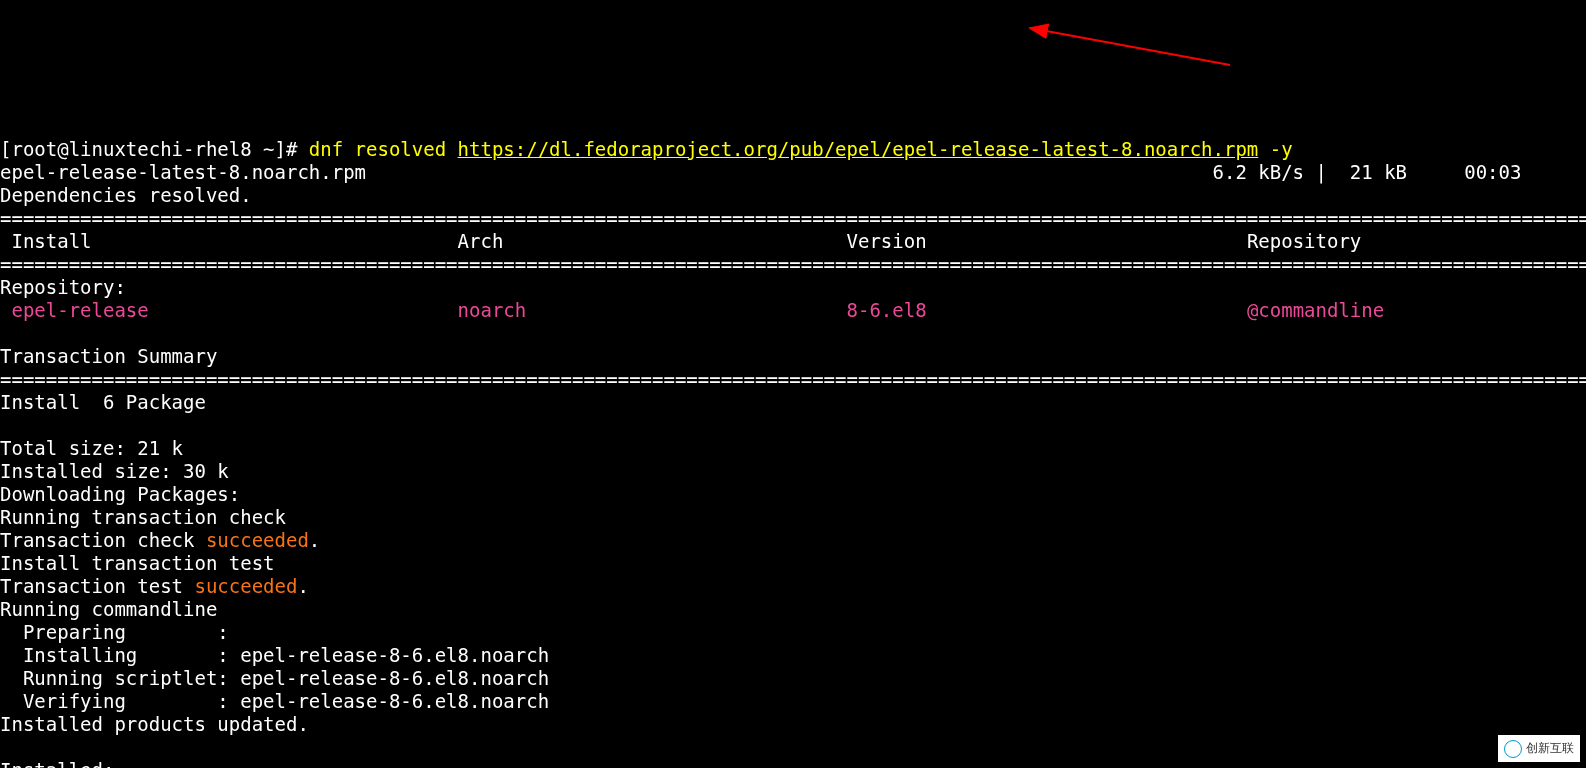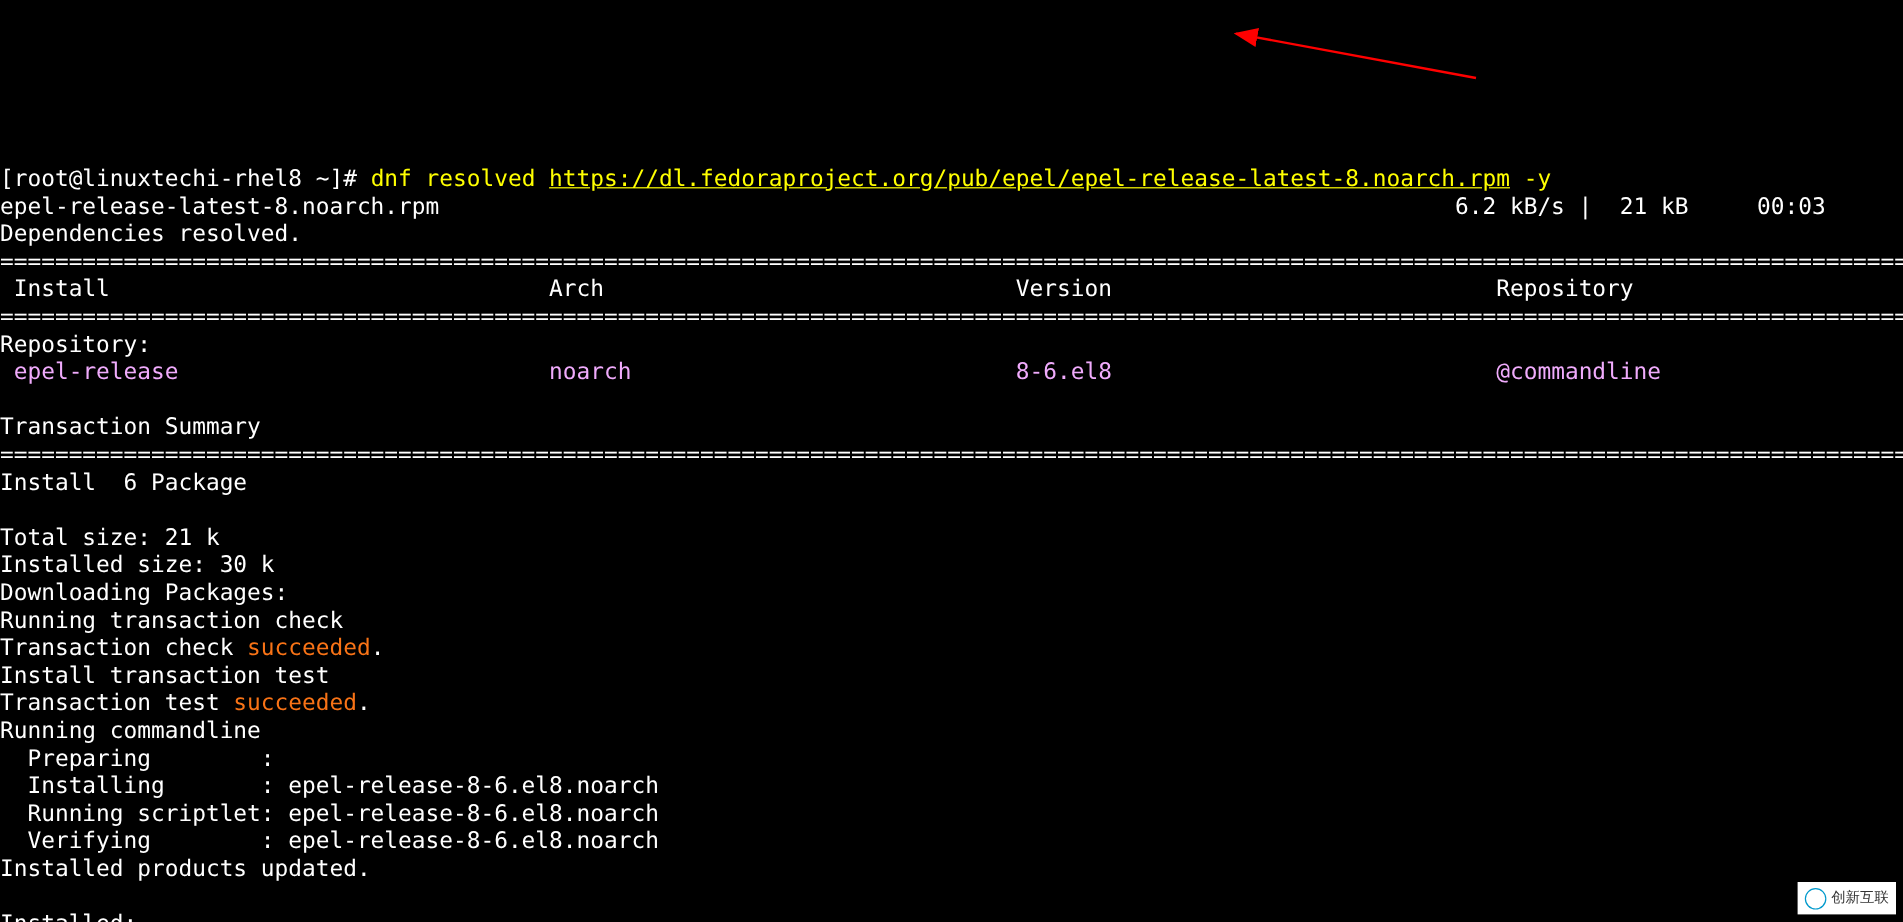--- a/index.html
+++ b/index.html
@@ -14,21 +14,21 @@
     height: 768px;
     overflow: hidden;
     white-space: pre;
   }
   .term {
     padding: 0;
     margin: 0;
   }
   .cmd-yellow { color: #ffff00; }
   .cmd-url { color: #ffff00; text-decoration: underline; }
-  .yellow { color: #f0abfc; }
+  .yellow { color: #ec4899; }
   .green { color: #f97316; }
   .divider { color: #fff; letter-spacing: 0px; }
   .arrow {
     position: absolute;
     pointer-events: none;
   }
   .watermark {
     position: absolute;
     right: 6px;
     bottom: 6px;

